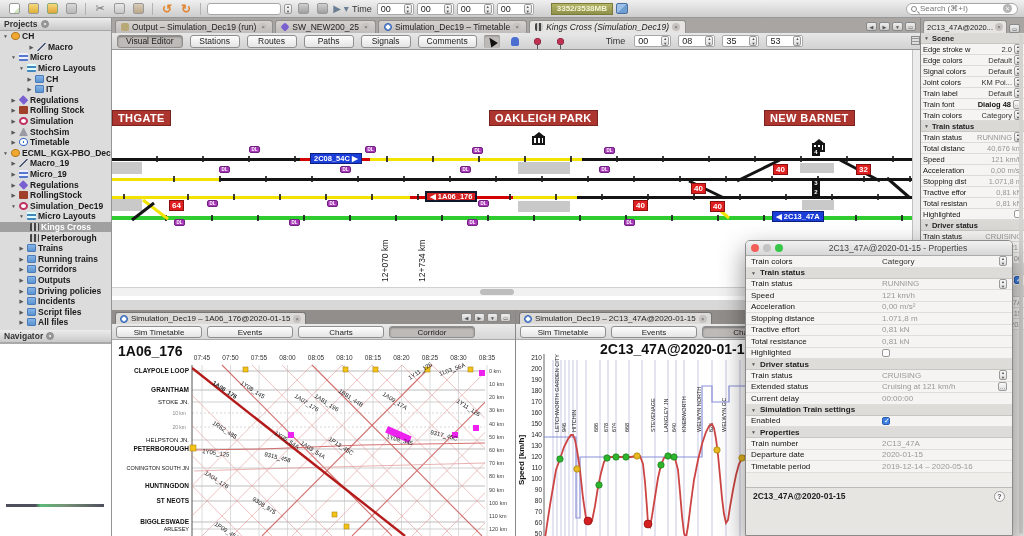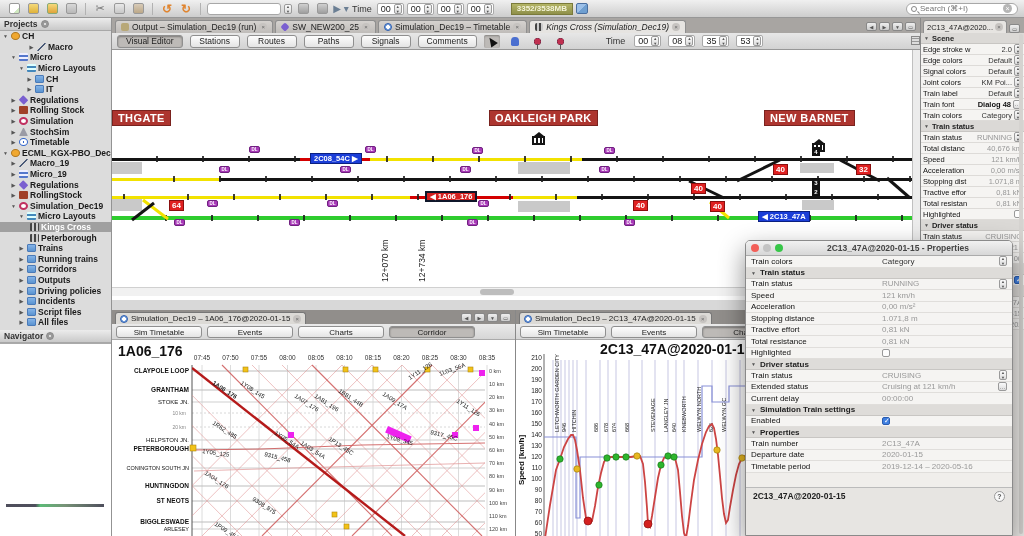--- a/index.html
+++ b/index.html
@@ -17,21 +17,21 @@
 .i-copy .i-box{background:linear-gradient(#e8e8e8,#c8c8c8)}
 .i-paste .i-box{background:linear-gradient(#d8cbb8,#bca888)}
 .i-und{color:#e08530;font-size:12px;font-weight:bold}
 .i-hammer .i-box{background:linear-gradient(#cfcfcf,#9f9f9f)}
 .i-run{color:#6b7f94;font-size:10px}
 .combo{width:74px;height:12px;background:#fff;border:1px solid #a8a8a8;border-radius:3px;position:relative}
 .st{width:8px;height:10px;background:linear-gradient(#fbfbfb,#dcdcdc);border:1px solid #9a9a9a;border-radius:2px;position:relative;flex:0 0 8px}
 .st::before{content:"▲";position:absolute;top:-1px;left:1px;font-size:4px;color:#555}
 .st::after{content:"▼";position:absolute;bottom:-1px;left:1px;font-size:4px;color:#555}
 .tlabel{font-size:9px;color:#333;margin:0 2px 0 0}
-.spin{display:flex;align-items:center;gap:3px;background:#fff;border:1px solid #a8a8a8;border-radius:2px;height:12px;padding:0 1px 0 3px;font-size:9px}
+.spin{display:flex;align-items:center;gap:13px;background:#fff;border:1px solid #a8a8a8;border-radius:2px;height:12px;padding:0 1px 0 3px;font-size:9px}
 .memory{margin-left:14px;background:linear-gradient(#b3b465,#8f904a);border:1px solid #7a7a3a;color:#f4f4d8;font-weight:bold;font-size:8px;height:12px;display:flex;align-items:center;padding:0 5px}
 .cube{width:12px;height:11px;background:linear-gradient(135deg,#9cc0e8 50%,#6f9fd0 50%);border:1px solid #4a6fa0;border-radius:2px}
 .search{margin-left:auto;width:112px;height:12px;background:#fff;border:1px solid #a8a8a8;border-radius:7px;display:flex;align-items:center;padding:0 4px;gap:3px}
 .mag{width:6px;height:6px;border:1px solid #888;border-radius:50%;position:relative;flex:0 0 6px}
 .mag::after{content:"";position:absolute;width:3px;height:1px;background:#888;left:5px;top:5px;transform:rotate(45deg)}
 .search input{border:none;outline:none;width:80px;font-size:8px;color:#555;background:transparent;font-family:"Liberation Sans",sans-serif}
 .clr{width:9px;height:9px;border-radius:50%;background:#b5b5b5;color:#fff;font-size:7px;display:flex;align-items:center;justify-content:center}
 
 .sidebar{position:absolute;left:0;top:18px;width:112px;height:518px;background:#dcdcdc;border-right:1px solid #939393}
 .phead{height:13px;background:linear-gradient(#ececec,#c9c9c9);border-bottom:1px solid #a8a8a8;display:flex;align-items:center;gap:3px;padding:0 4px;font-weight:bold;font-size:8.5px;color:#333}
@@ -119,21 +119,21 @@
 .cb{width:8px;height:8px;border:1px solid #999;border-radius:2px;background:#fdfdfd;flex:0 0 8px}
 .cb.on{background:#3f7fe0;border-color:#2a5cb0;position:relative}
 .cb.on::after{content:"✓";position:absolute;left:1px;top:-1px;color:#fff;font-size:7px}
 .mini{width:9px;height:9px;border:1px solid #9a9a9a;border-radius:2px;background:linear-gradient(#fafafa,#ddd);font-size:6px;color:#555;display:flex;align-items:center;justify-content:center;flex:0 0 9px}
 .rscroll{position:absolute;right:1px;top:16px;width:4px;height:500px;background:#d5d3d0;border-radius:2px}
 
 .fwin{position:absolute;left:745px;top:240px;width:268px;height:296px;background:#f0eeeb;border:1px solid #8a8a8a;border-radius:5px 5px 0 0;box-shadow:0 10px 26px rgba(0,0,0,.45);z-index:50;overflow:hidden}
 .ftitle{height:15px;background:linear-gradient(#f1f1f1,#d7d7d7);border-bottom:1px solid #ababab;display:flex;align-items:center;font-size:8.5px;color:#333;padding:0 5px}
 .dots{display:flex;gap:4px;margin-right:6px}
 .dot{width:8px;height:8px;border-radius:50%}
-.fttext{flex:1;text-align:center;font-weight:bold;color:#444;overflow:hidden;white-space:nowrap}
+.fttext{flex:1;text-align:center;font-weight:normal;color:#444;overflow:hidden;white-space:nowrap}
 .frow{height:11.5px;display:flex;align-items:center;border-bottom:1px solid #e0dedb;padding:0 5px;font-size:8px;background:#f5f4f2;gap:3px}
 .frow .fl{width:128px;flex:0 0 128px;overflow:hidden;white-space:nowrap;color:#111}
 .frow .fv{flex:1;color:#999;overflow:hidden;white-space:nowrap}
 .frow .fv.dark{color:#333}
 .fhdr{height:11px;background:#dedcd9;font-weight:bold;font-size:8px;display:flex;align-items:center;gap:4px;padding:0 5px;border-bottom:1px solid #c8c6c3;color:#222}
 .fhdr::before{content:"▼";font-size:5px;color:#555}
 .fsb{position:absolute;left:0;right:0;top:246px;height:17px;background:#e7e5e2;border-top:1px solid #bbb;display:flex;align-items:center;padding:0 7px;font-weight:bold;font-size:8.5px;color:#222}
 .help{margin-left:auto;width:11px;height:11px;border:1px solid #999;border-radius:50%;display:flex;align-items:center;justify-content:center;font-size:7px;color:#555;background:#f8f8f8}
 .ffill{position:absolute;left:0;right:0;top:263px;bottom:0;background:#e7e5e2}
 text{font-family:"Liberation Sans",sans-serif}
@@ -457,21 +457,21 @@
     </svg>
 
     <div class="stn" style="left:0;top:60px">THGATE</div>
     <div class="stn" style="left:377px;top:60px">OAKLEIGH PARK</div>
     <div class="stn" style="left:652px;top:60px">NEW BARNET</div>
     <div class="bld" style="left:420px;top:86px"></div>
     <div class="bld" style="left:700px;top:93px"></div>
 
     <div class="trainlbl tblue" style="left:198px;top:103px">2C08_54C ▶</div>
     <div class="trainlbl tred" style="left:313px;top:141px">◀ 1A06_176</div>
-    <div class="trainlbl tblue" style="left:646px;top:161px">◀ 2C13_47A</div>
+    <div class="trainlbl tblue" style="left:660px;top:161px">◀ 2C13_47A</div>
 
     <div class="spd" style="left:57px;top:150px">64</div>
     <div class="spd" style="left:521px;top:150px">40</div>
     <div class="spd" style="left:579px;top:133px">40</div>
     <div class="spd" style="left:598px;top:151px">40</div>
     <div class="spd" style="left:661px;top:114px">40</div>
     <div class="spd" style="left:744px;top:114px">32</div>
 
     <div class="sig" style="left:700px;top:97px">4</div>
     <div class="sig" style="left:700px;top:128px">3</div>

